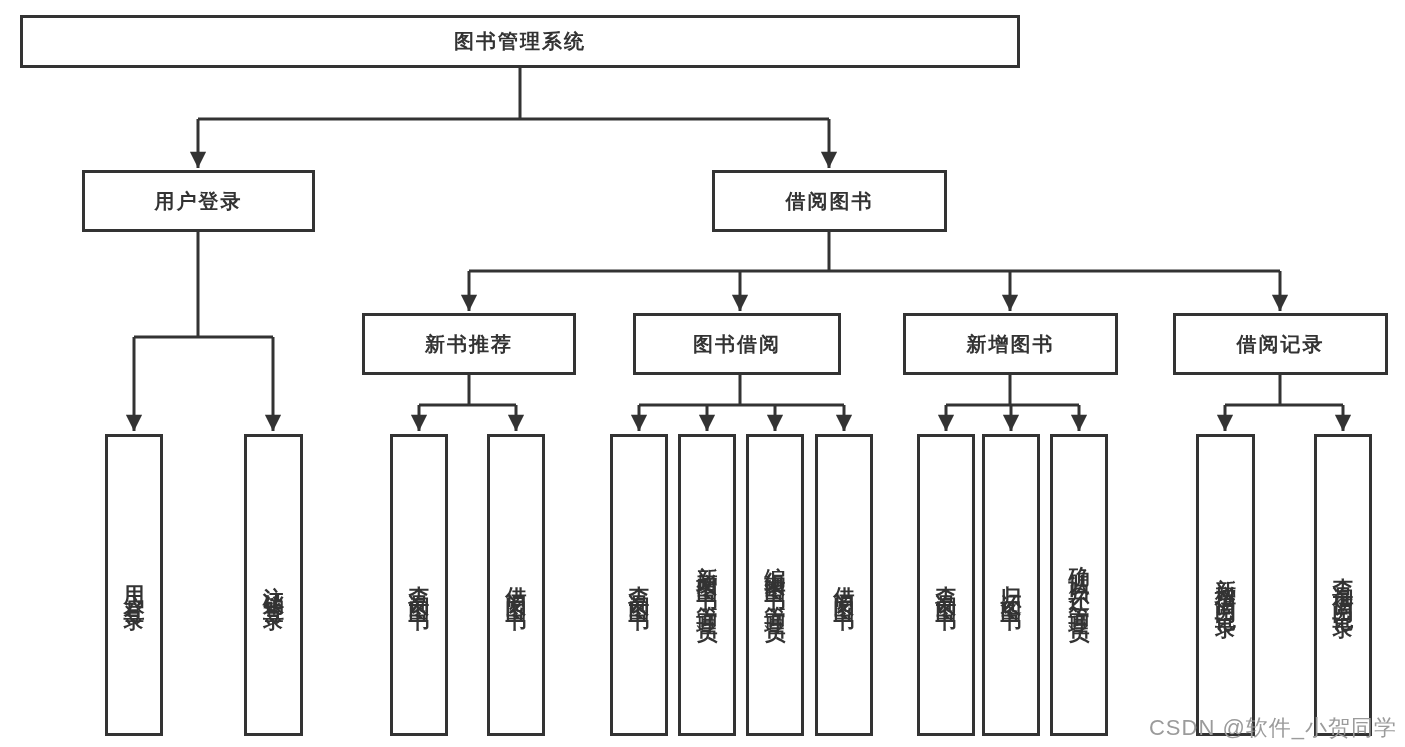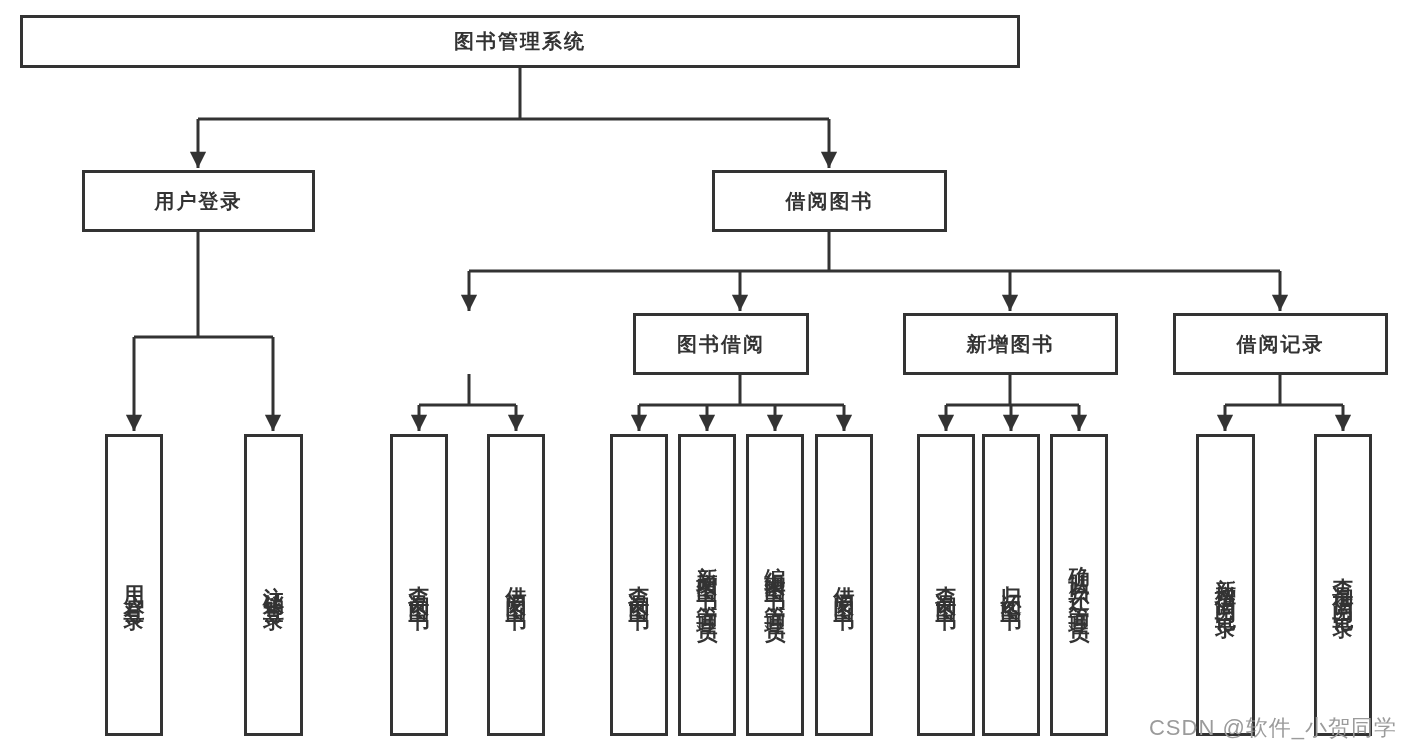--- a/index.html
+++ b/index.html
@@ -93,21 +93,22 @@
     <path class="wire" d="M1280 374 V405 M1225 405 H1343"></path>
     <path class="wire" d="M1225 405 V431" marker-end="url(#arw)"></path>
     <path class="wire" d="M1343 405 V431" marker-end="url(#arw)"></path>
   </svg>
 
   <div class="box" style="left:20px;top:15px;width:1000px;height:53px">图书管理系统</div>
 
   <div class="box" style="left:82px;top:170px;width:233px;height:62px">用户登录</div>
   <div class="box" style="left:712px;top:170px;width:235px;height:62px">借阅图书</div>
 
-  <div class="box" style="left:633px;top:313px;width:176px;height:62px">图书借阅</div>
+  <div class="box" style="left:362px;top:313px;width:214px;height:62px">新书推荐</div>
+  <div class="box" style="left:633px;top:313px;width:208px;height:62px">图书借阅</div>
   <div class="box" style="left:903px;top:313px;width:215px;height:62px">新增图书</div>
   <div class="box" style="left:1173px;top:313px;width:215px;height:62px">借阅记录</div>
 
   <div class="box leaf" style="left:105px;top:434px;width:58px;height:302px">用户登录</div>
   <div class="box leaf" style="left:244px;top:434px;width:59px;height:302px">注销登录</div>
 
   <div class="box leaf" style="left:390px;top:434px;width:58px;height:302px">查询图书</div>
   <div class="box leaf" style="left:487px;top:434px;width:58px;height:302px">借阅图书</div>
 
   <div class="box leaf" style="left:610px;top:434px;width:58px;height:302px">查询图书</div>

